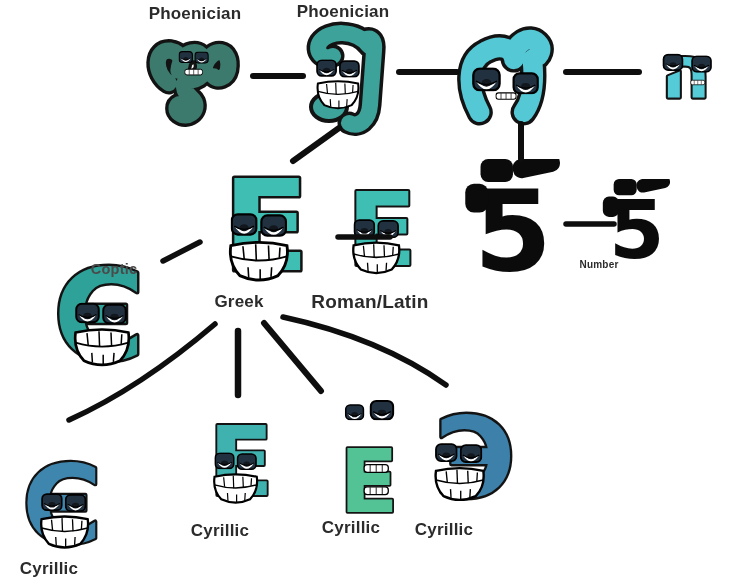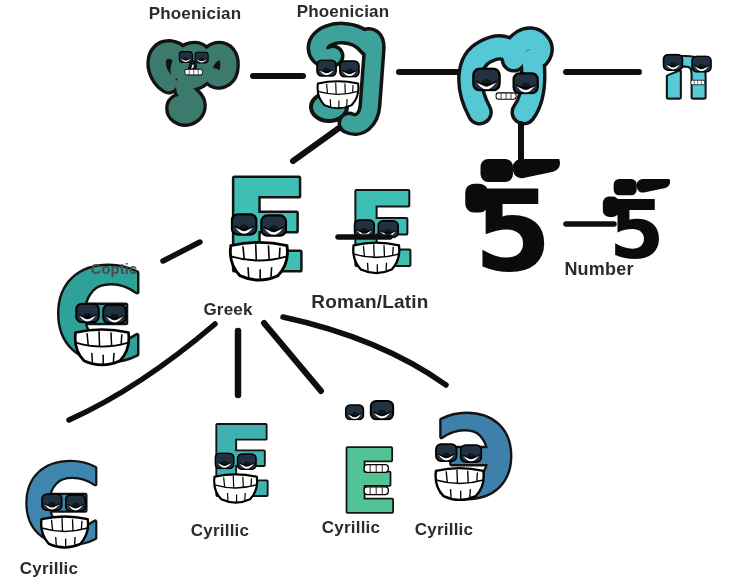--- a/index.html
+++ b/index.html
@@ -8,21 +8,21 @@
     overflow:hidden;font-family:"Liberation Sans",sans-serif;
   }
   .node{position:absolute;}
   .node svg{display:block;overflow:visible;}
   .label{
     position:absolute;transform:translateX(-50%);white-space:nowrap;
     color:#2b2b2b;font-weight:600;letter-spacing:.2px;
   }
   .lbl-lg{font-size:17px;}
   .lbl-md{font-size:19px;font-weight:700;}
-  .lbl-sm{font-size:18px;font-weight:600;}
+  .lbl-sm{font-size:10px;font-weight:600;}
   .lbl-coptic{font-size:14.5px;font-weight:700;color:#4a4a4a;}
   .arrows{position:absolute;left:0;top:0;pointer-events:none;}
   .arrows path{fill:none;stroke-linecap:round;}
   .char-text{paint-order:stroke;stroke-linejoin:round;font-family:"DejaVu Sans",sans-serif;font-weight:bold;}
   .limb-outline{fill:none;stroke:#131313;stroke-linecap:round;stroke-linejoin:round;}
   .limb-color{fill:none;stroke-linecap:round;stroke-linejoin:round;}
 </style>
 </head>
 <body>
 
@@ -194,21 +194,21 @@
       <path d="M200,242 L163,261" stroke-width="5.5" marker-end="url(#ah)"></path>
       <path d="M215,324 Q140,388 69,420" stroke-width="5.5" marker-end="url(#ah)"></path>
       <path d="M238,331 V395" stroke-width="6.5" marker-end="url(#ah)"></path>
       <path d="M264,323 L321,391" stroke-width="6" marker-end="url(#ah)"></path>
       <path d="M283,317 Q380,338 446,385" stroke-width="5.5" marker-end="url(#ah)"></path>
     </g>
   </svg>
 
   <div class="label lbl-lg" style="left:195px;top:4px;">Phoenician</div>
   <div class="label lbl-lg" style="left:343px;top:2px;">Phoenician</div>
-  <div class="label lbl-lg" style="left:228px;top:292px;margin-top:8px;">Greek</div>
+  <div class="label lbl-lg" style="left:239px;top:292px;">Greek</div>
   <div class="label lbl-md" style="left:370px;top:291px;">Roman/Latin</div>
   <div class="label lbl-coptic" style="left:114px;top:231px;margin-top:30px;">Coptic</div>
   <div class="label lbl-sm" style="left:599px;top:259px;">Number</div>
   <div class="label lbl-lg" style="left:49px;top:559px;">Cyrillic</div>
   <div class="label lbl-lg" style="left:220px;top:521px;">Cyrillic</div>
   <div class="label lbl-lg" style="left:351px;top:518px;">Cyrillic</div>
   <div class="label lbl-lg" style="left:444px;top:520px;">Cyrillic</div>
 
 </div>
 

